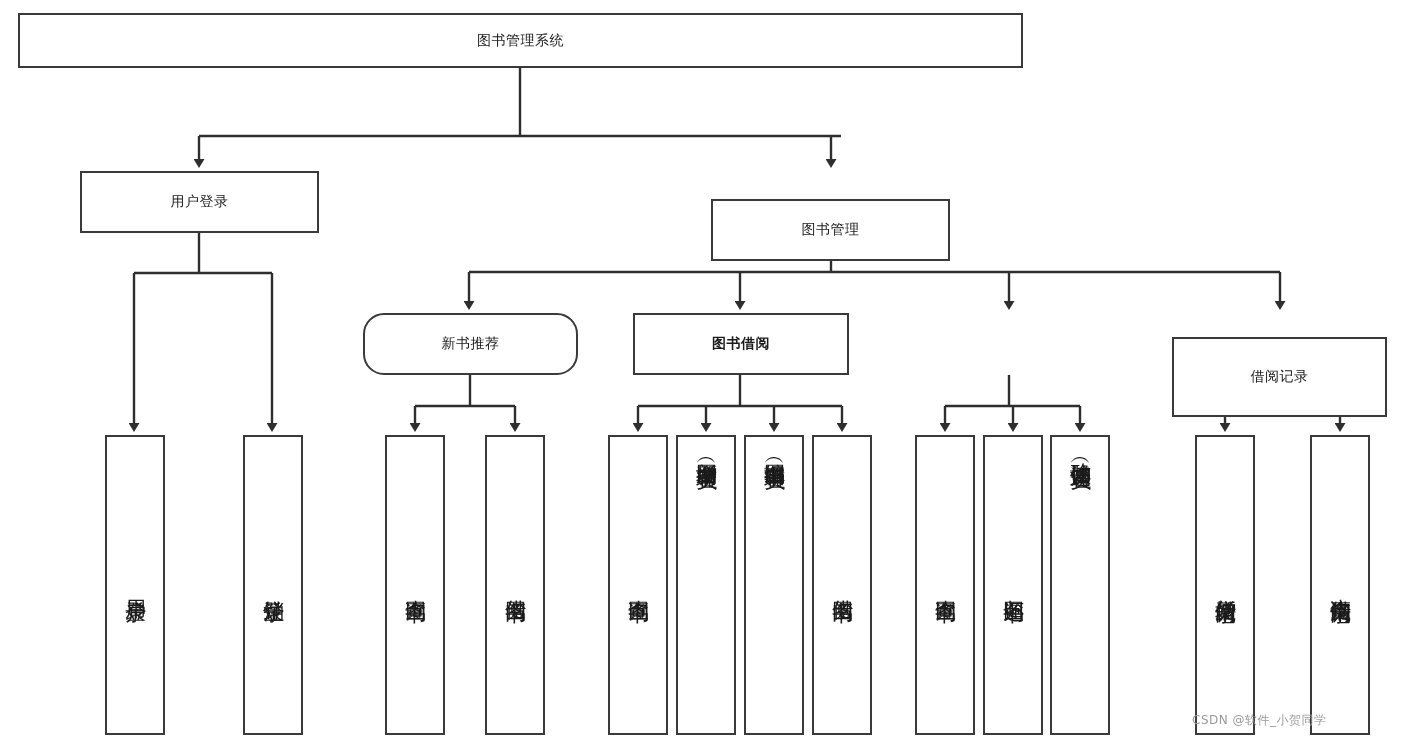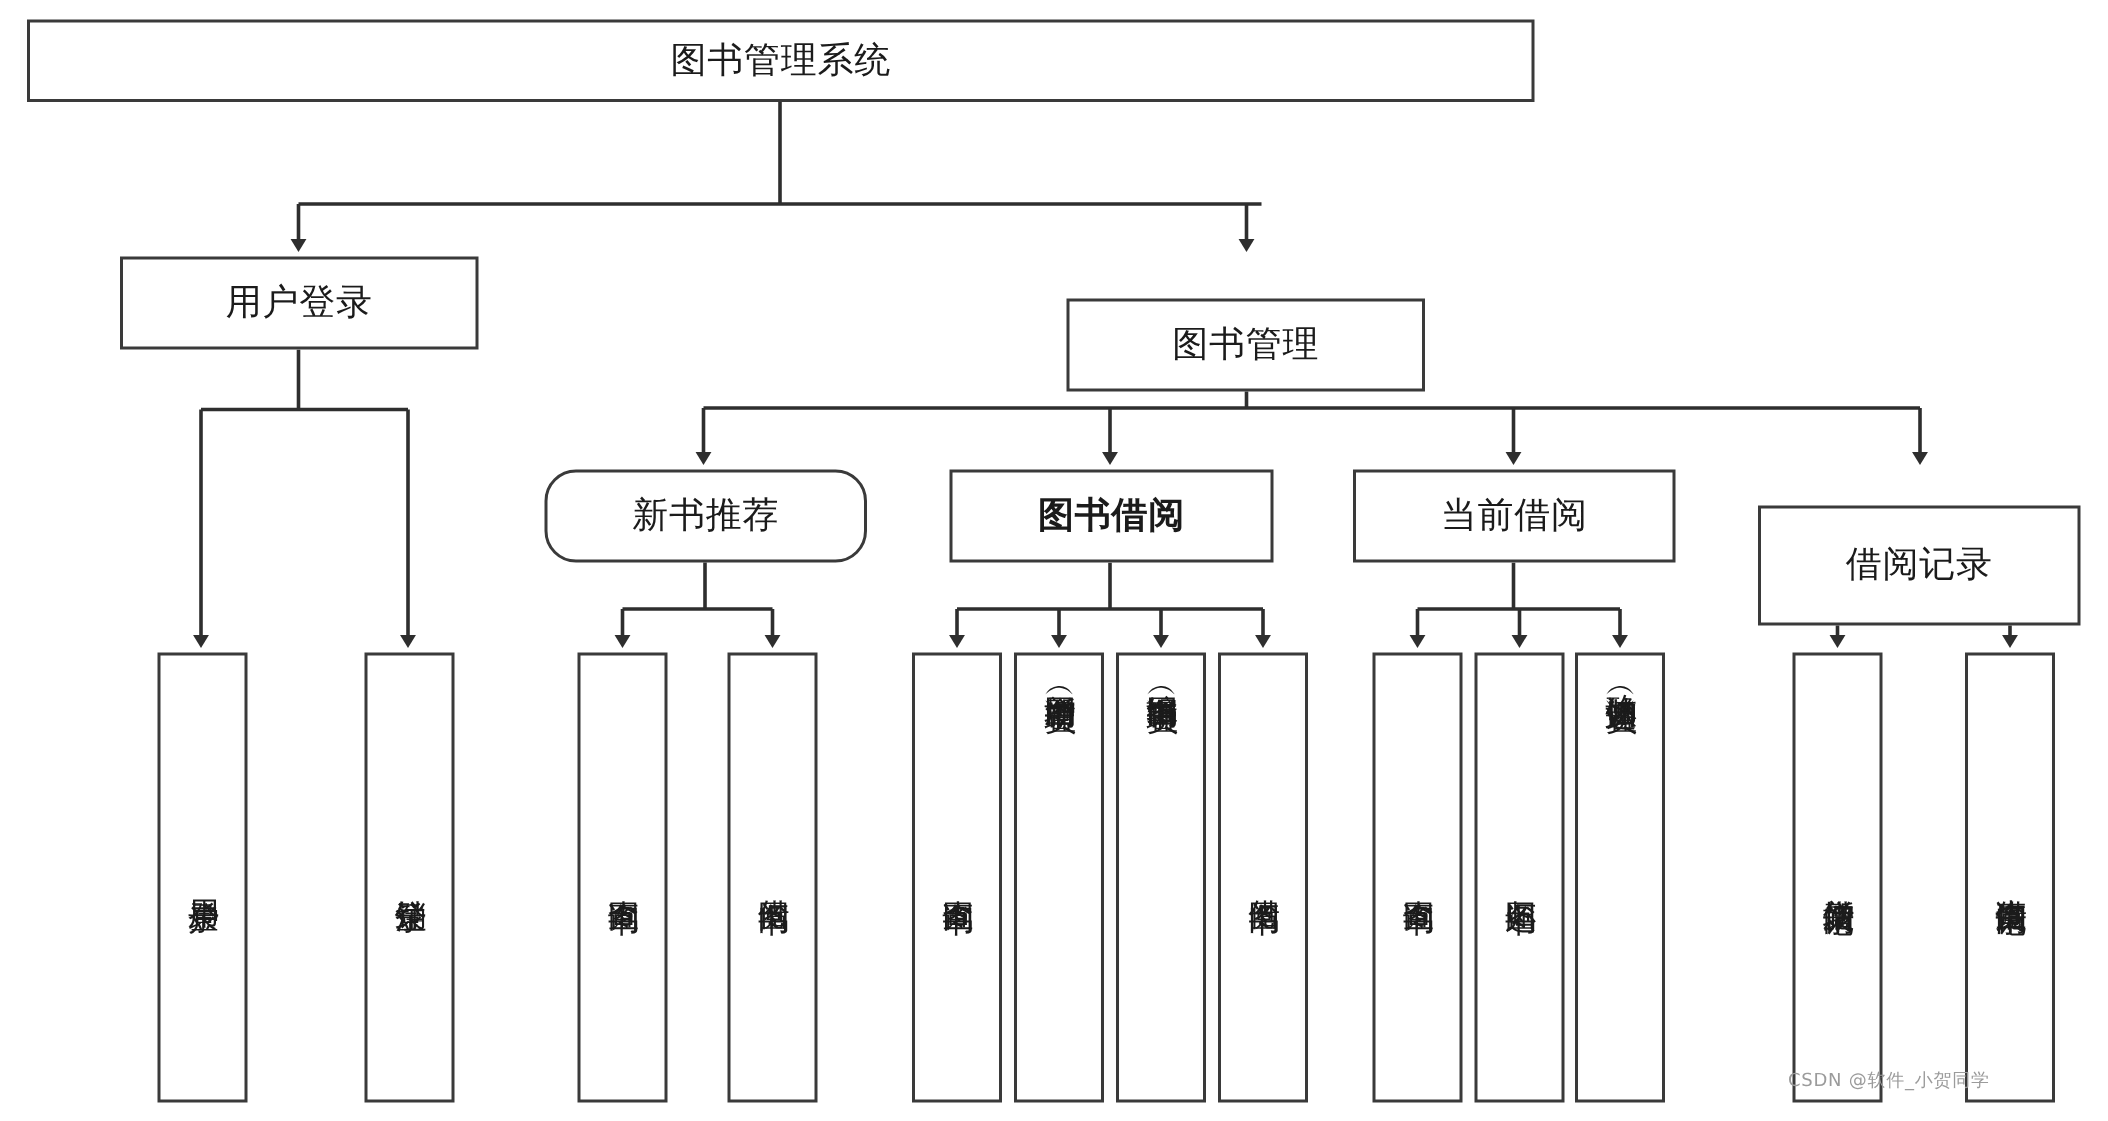--- a/index.html
+++ b/index.html
@@ -35,21 +35,21 @@
     justify-content: center;
     color: #1b1b1b;
   }
   .node-label {
     display: block;
     line-height: 1.08;
     white-space: pre;
     letter-spacing: 0.5px;
   }
   .node.horizontal .node-label {
-    font-size: 24px;
+    font-size: 14px;
     text-align: right;
   }
   .node.vertical {
     align-items: flex-start;
     padding-top: 9px;
   }
   .node.vertical .node-label {
     writing-mode: vertical-rl;
     text-orientation: upright;
     font-size: 21px;
@@ -134,23 +134,20 @@
   <div class="node horizontal" style="left: 711px; top: 171px; width: 239px; height: 62px; margin-top: 28px;">
     <span class="node-label">图书管理</span>
   </div>
 
   <div class="node horizontal" style="left: 363px; top: 313px; width: 215px; height: 62px; border-radius: 21px;">
     <span class="node-label">新书推荐</span>
   </div>
   <div class="node horizontal" style="left: 633px; top: 313px; width: 216px; height: 62px; font-weight: bold;">
     <span class="node-label">图书借阅</span>
   </div>
-  <div class="node horizontal" style="left: 902px; top: 313px; width: 215px; height: 62px;">
-    <span class="node-label">当前借阅</span>
-  </div>
   <div class="node horizontal" style="left: 1172px; top: 313px; width: 215px; height: 80px; margin-top: 24px;">
     <span class="node-label">借阅记录</span>
   </div>
 
   <div class="node vertical centered" style="left: 105px; top: 435px; width: 60px; height: 300px;">
     <span class="node-label">用户登录</span>
   </div>
   <div class="node vertical centered" style="left: 243px; top: 435px; width: 60px; height: 300px;">
     <span class="node-label">注销登录</span>
   </div>

